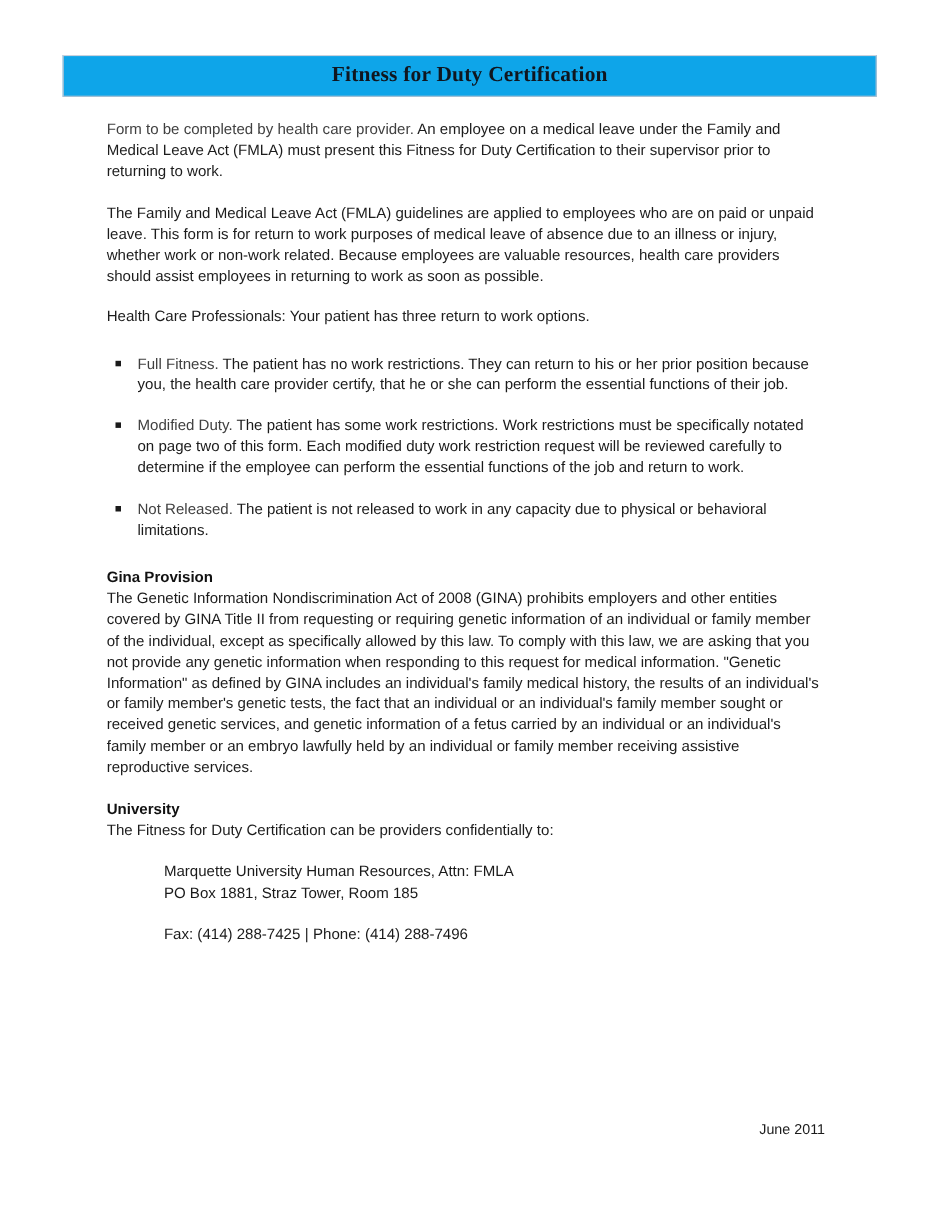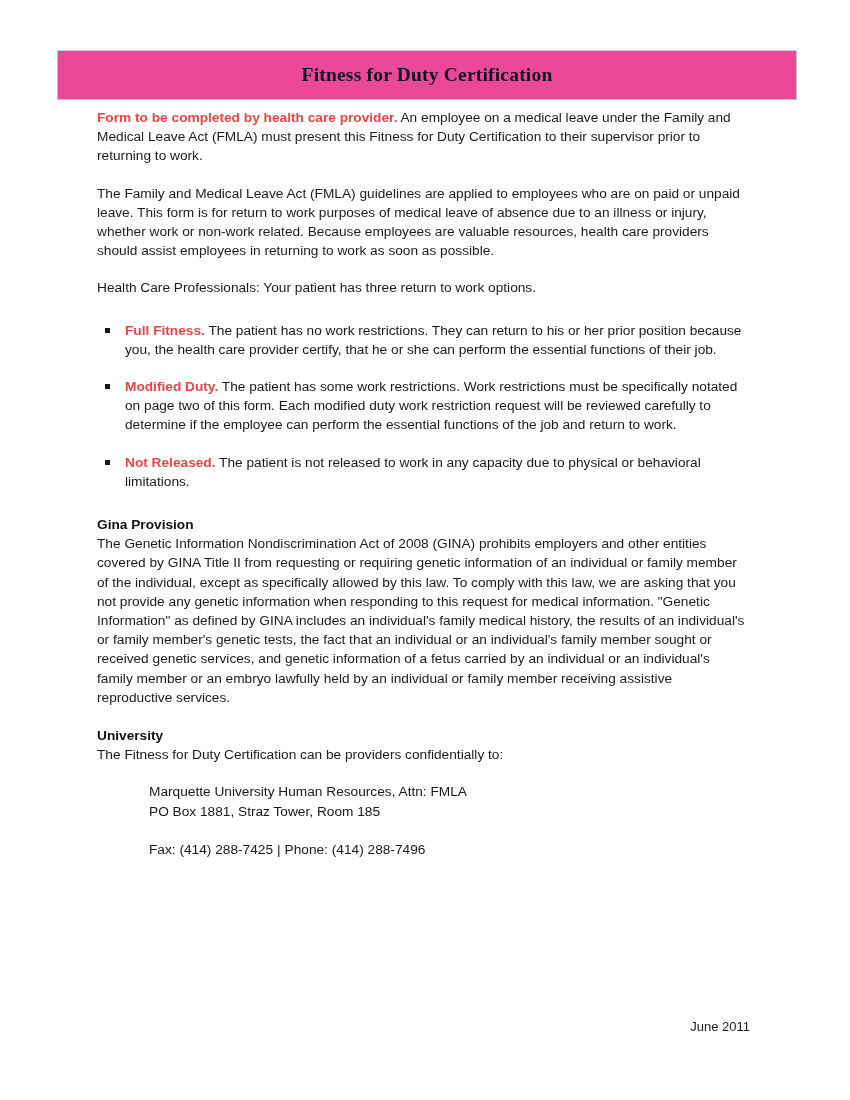--- a/index.html
+++ b/index.html
@@ -23,23 +23,23 @@
     height: 1100px;
     background: #ffffff;
   }
 
   
   .title-banner {
     position: absolute;
     left: 57px;
     top: 50px;
     width: 740px;
-    height: 50px;
+    height: 38px;
     box-sizing: border-box;
-    background: #ec4899;
+    background: #0ea5e9;
     border: 1px solid #b9c2d0;
     border-top-color: #c9d1dd;
     display: flex;
     align-items: center;
     justify-content: center;
   }
   .title-banner .title-text {
     font-family: "Liberation Serif", serif;
     font-weight: bold;
     font-size: 19.5px;
@@ -58,21 +58,21 @@
 
   p.para {
     margin: 0 0 18px 0;
     font-size: 13.7px;
     line-height: 19.2px;
     color: #1c1c1c;
     text-align: left;
   }
   p.para:last-child { margin-bottom: 0; }
 
-  .b { font-weight: bold; color: #ef4444; }
+  .b { font-weight: normal; color: #404040; }
 
   .spacer-sm { height: 5px; }
 
   
   .options {
     margin: 0;
     padding: 0;
     list-style: none;
   }
   .option-item {

